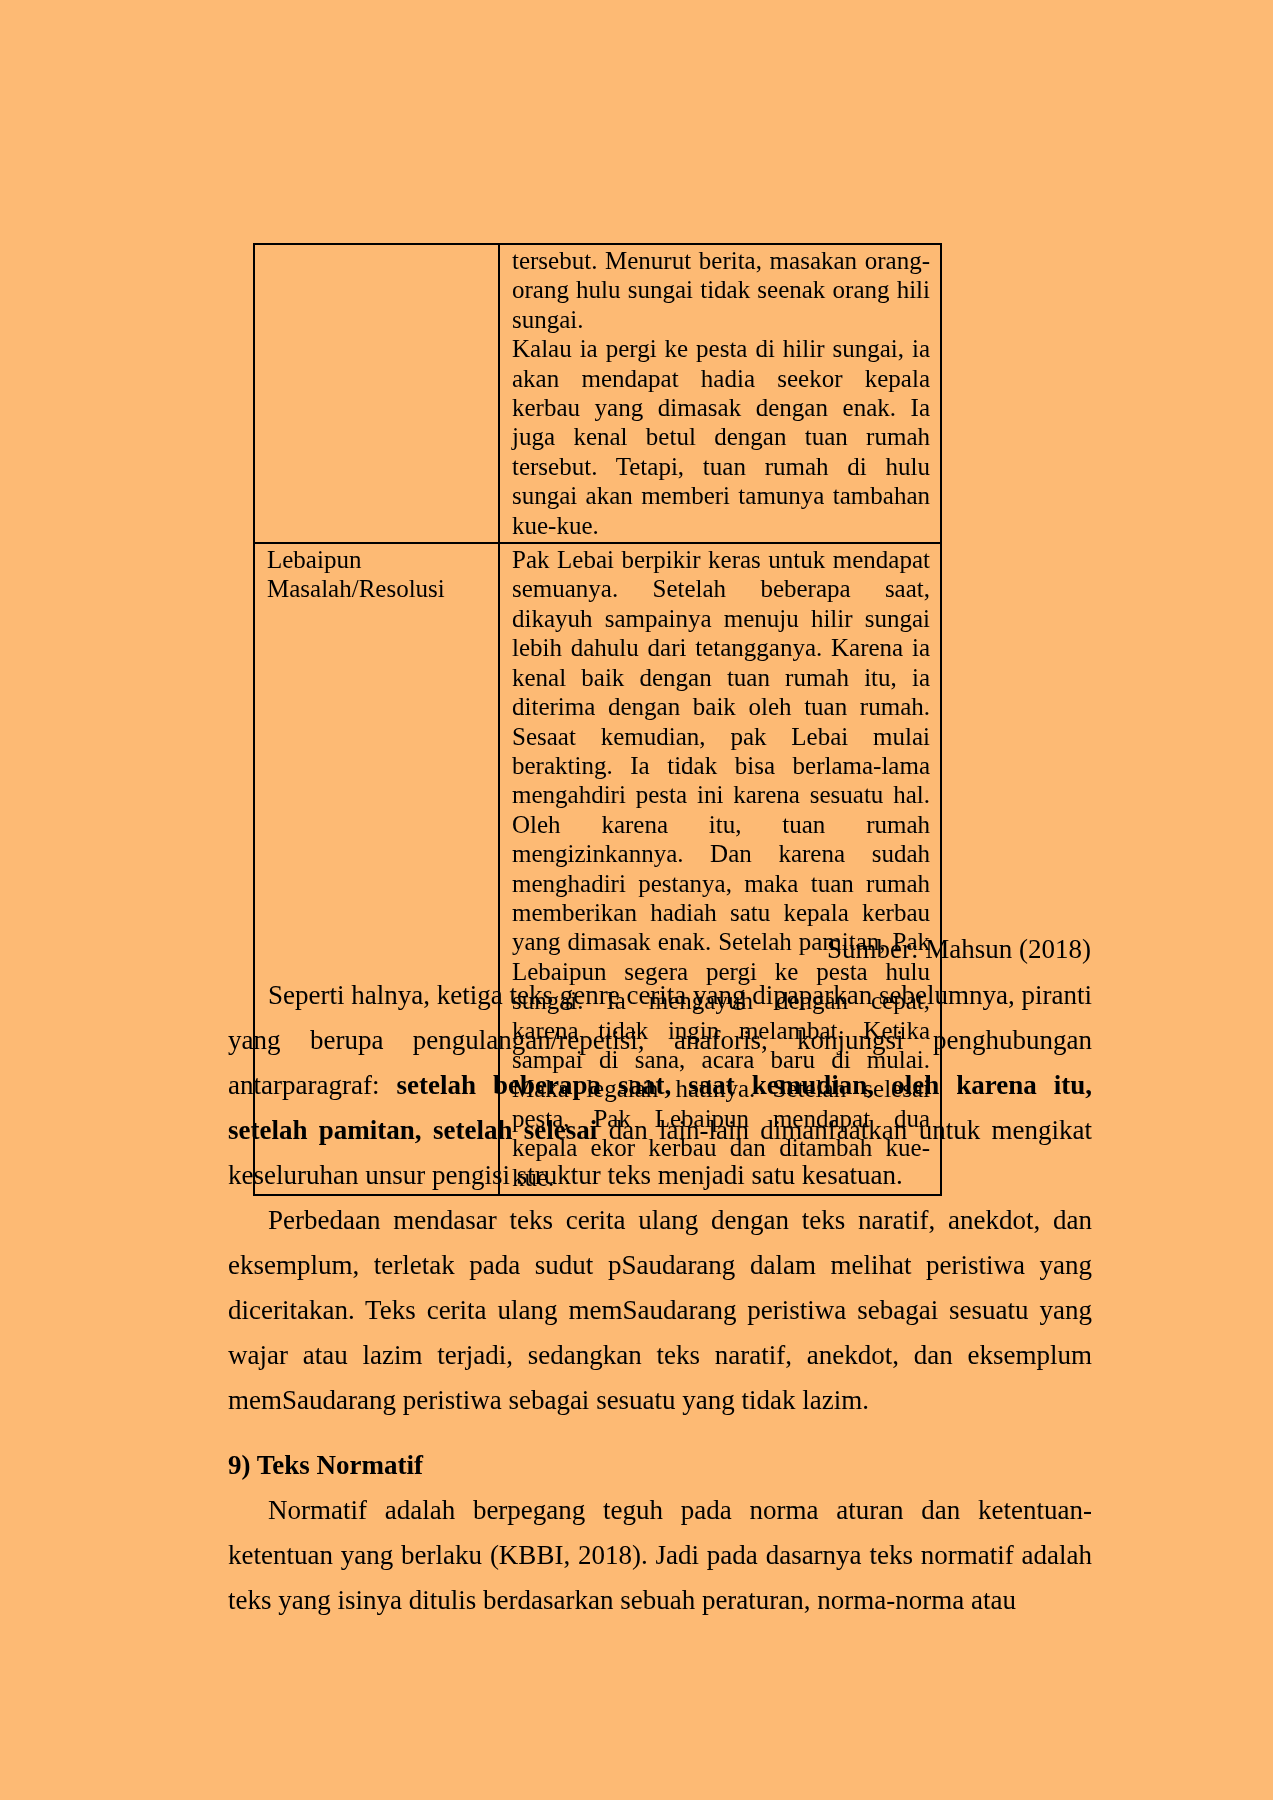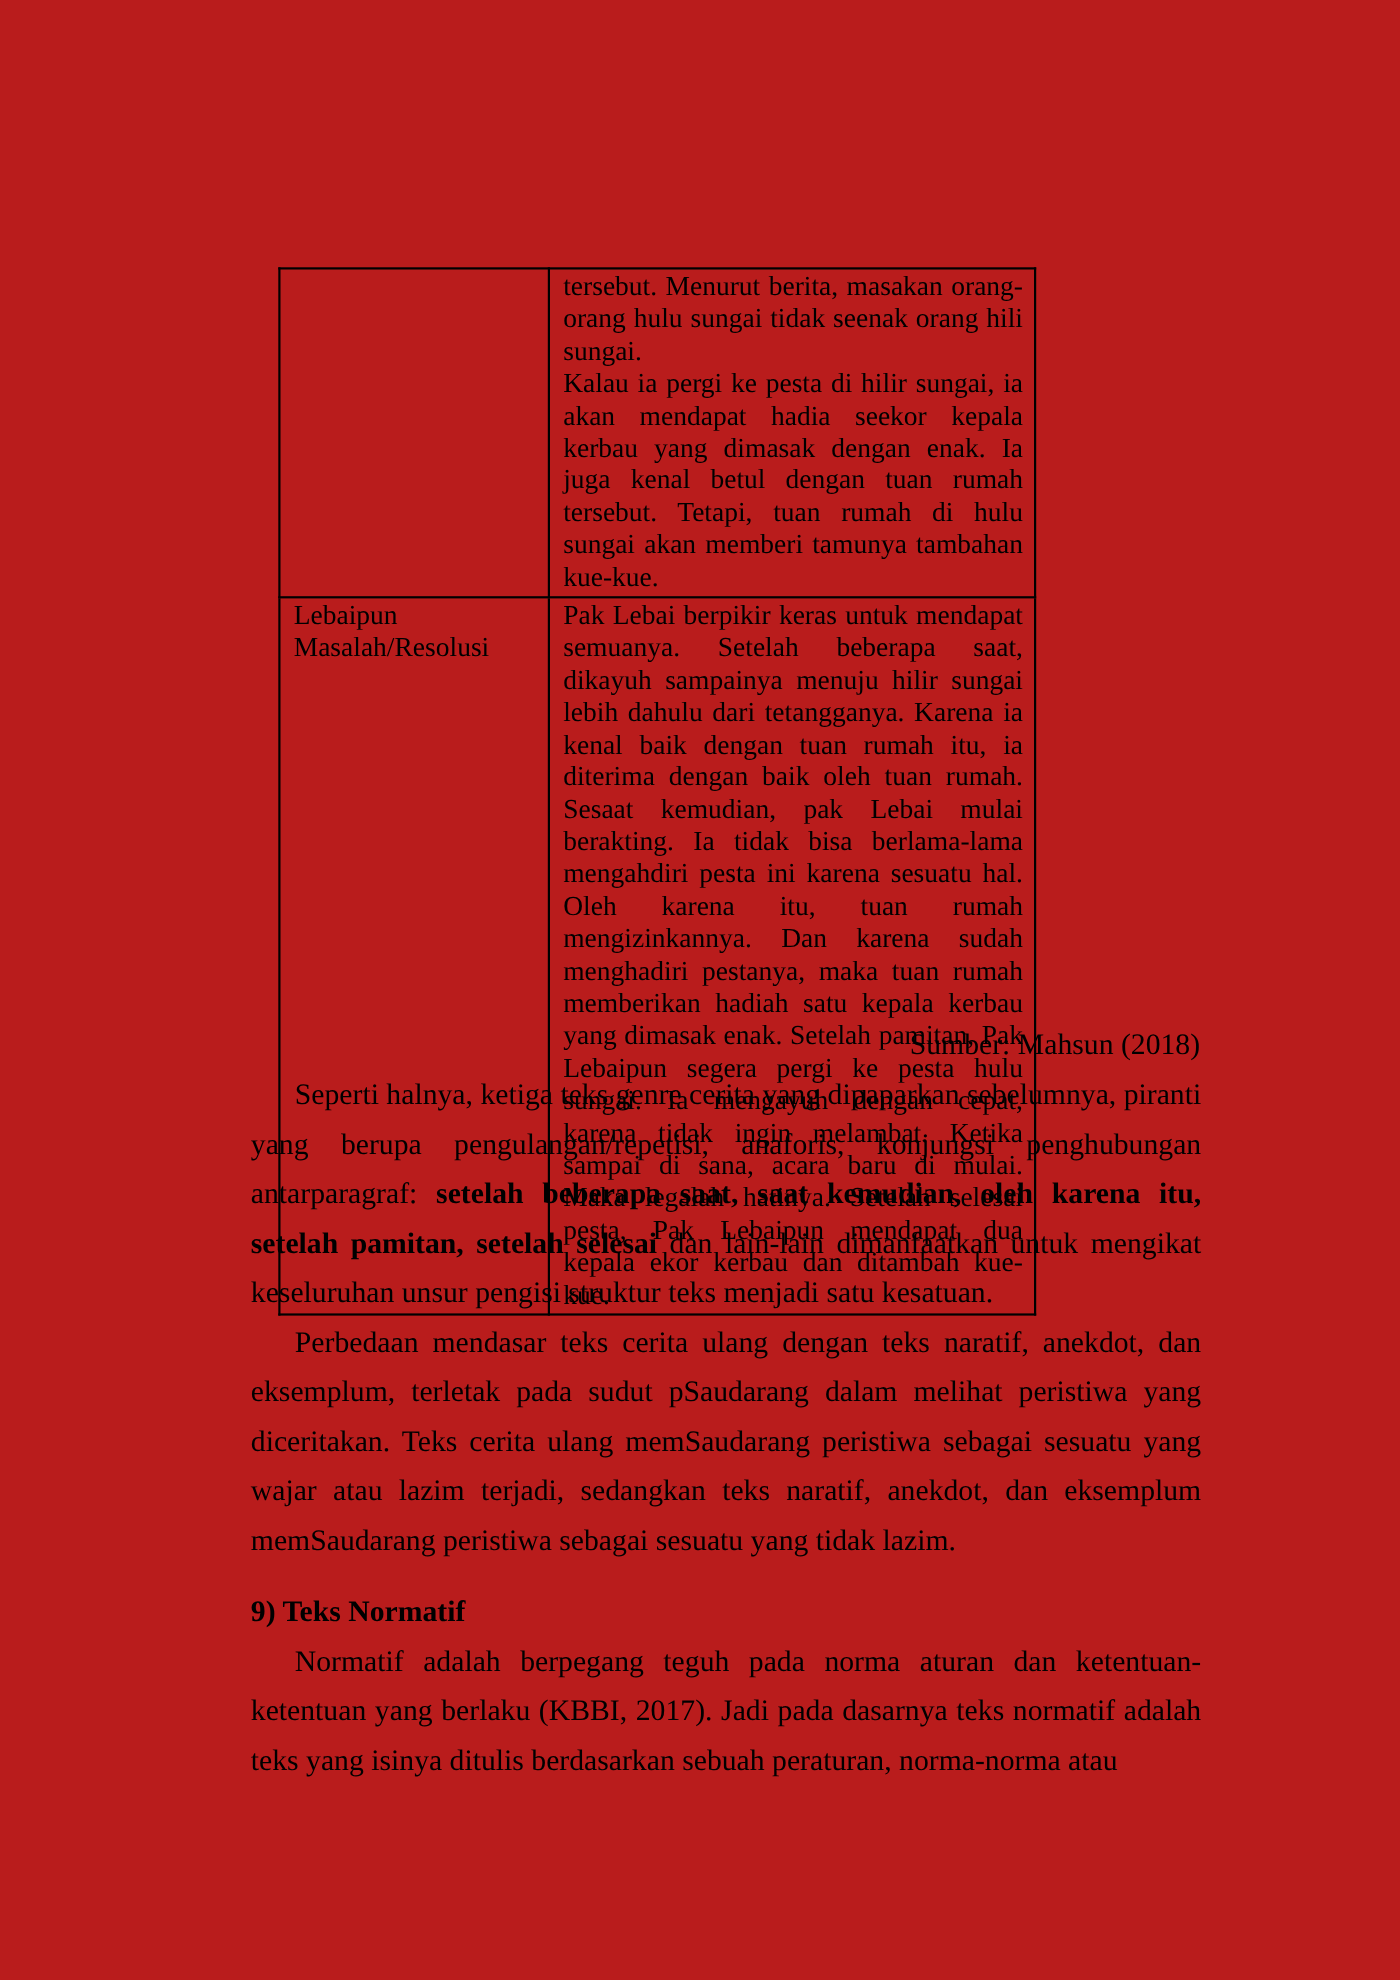--- a/index.html
+++ b/index.html
@@ -4,21 +4,21 @@
 <style>
   html, body {
     margin: 0;
     padding: 0;
     background: #ffffff;
   }
   .page {
     position: relative;
     width: 1273px;
     height: 1800px;
-    background: #b91c1c;
+    background: #fdba74;
     color: #000000;
     font-family: "Liberation Serif", "DejaVu Serif", serif;
     overflow: hidden;
   }
   table.doc-table {
     position: absolute;
     left: 253px;
     top: 243px;
     width: 687px;
     border-collapse: collapse;
@@ -99,16 +99,16 @@
       </tr>
     </tbody>
   </table>
 
   <div class="source-caption">Sumber: Mahsun (2018)</div>
 
   <div class="body-text">
     <p class="para"><span>Seperti halnya, ketiga teks genre cerita yang dipaparkan sebelumnya, piranti yang berupa pengulangan/repetisi, anaforis, konjungsi penghubungan antarparagraf: </span><b>setelah beberapa saat, saat kemudian, oleh karena itu, setelah pamitan, setelah selesai</b><span> dan lain-lain dimanfaatkan untuk mengikat keseluruhan unsur pengisi struktur teks menjadi satu kesatuan.</span></p>
     <p class="para">Perbedaan mendasar teks cerita ulang dengan teks naratif, anekdot, dan eksemplum, terletak pada sudut pSaudarang dalam melihat peristiwa yang diceritakan. Teks cerita ulang memSaudarang peristiwa sebagai sesuatu yang wajar atau lazim terjadi, sedangkan teks naratif, anekdot, dan eksemplum memSaudarang peristiwa sebagai sesuatu yang tidak lazim.</p>
     <p class="heading">9) Teks Normatif</p>
-    <p class="para">Normatif adalah berpegang teguh pada norma aturan dan ketentuan-ketentuan yang berlaku (KBBI, 2017). Jadi pada dasarnya teks normatif adalah teks yang isinya ditulis berdasarkan sebuah peraturan, norma-norma atau</p>
+    <p class="para">Normatif adalah berpegang teguh pada norma aturan dan ketentuan-ketentuan yang berlaku (KBBI, 2018). Jadi pada dasarnya teks normatif adalah teks yang isinya ditulis berdasarkan sebuah peraturan, norma-norma atau</p>
   </div>
 
 </div>
 
 </body></html>

